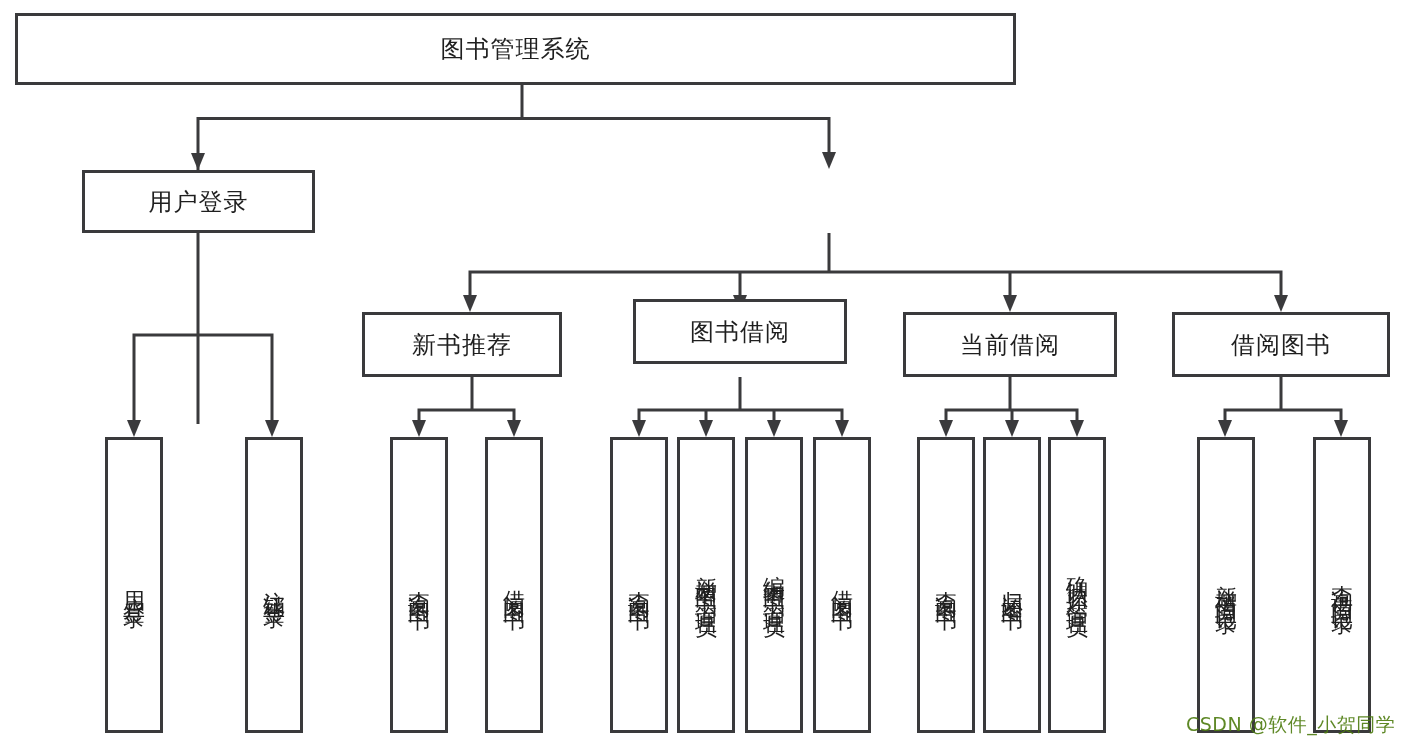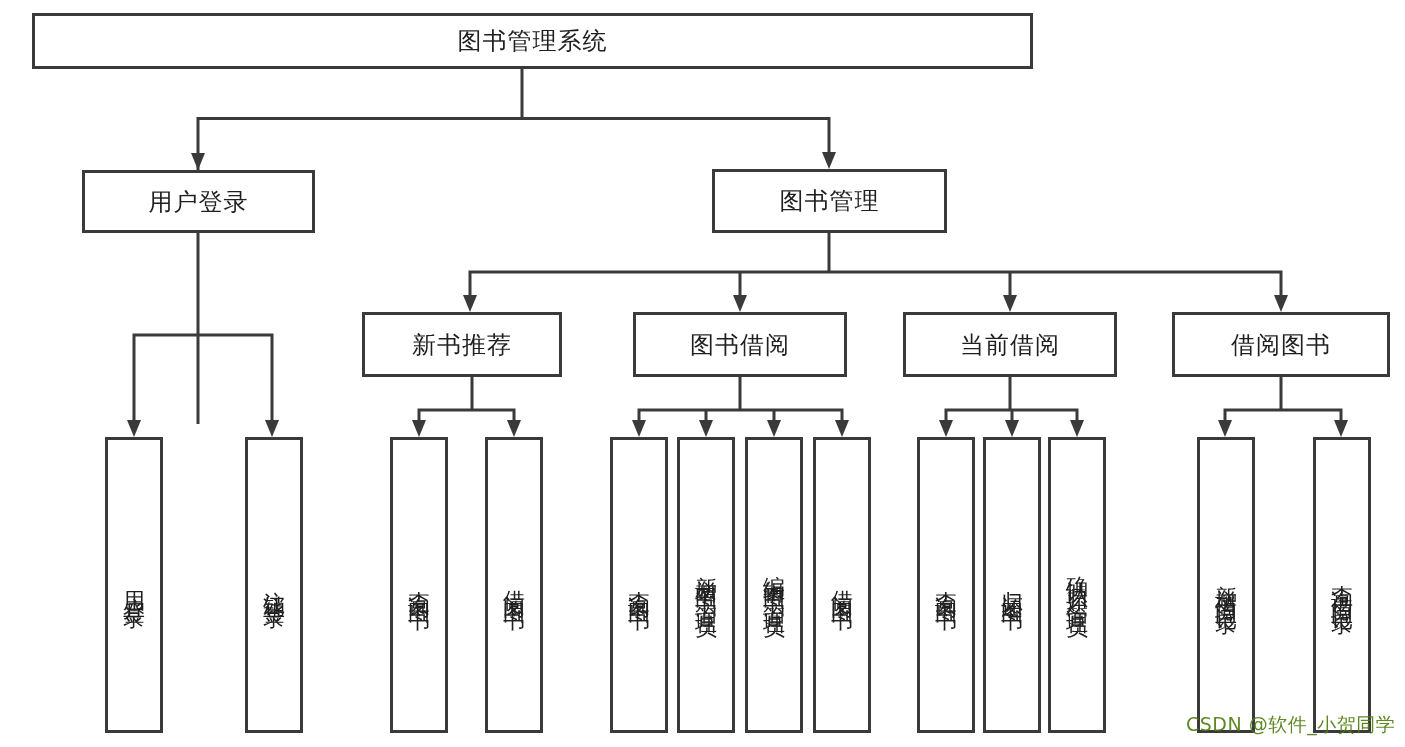--- a/index.html
+++ b/index.html
@@ -110,35 +110,32 @@
     <polygon class="arrowhead" points="835,420 849,420 842,437"></polygon>
 
     <polygon class="arrowhead" points="939,420 953,420 946,437"></polygon>
     <polygon class="arrowhead" points="1005,420 1019,420 1012,437"></polygon>
     <polygon class="arrowhead" points="1070,420 1084,420 1077,437"></polygon>
 
     <polygon class="arrowhead" points="1218,420 1232,420 1225,437"></polygon>
     <polygon class="arrowhead" points="1334,420 1348,420 1341,437"></polygon>
   </svg>
 
-  <div class="node hbox" style="left:32px; top:13px; width:1001px; height:56px;">
+  <div class="node hbox" style="left:15px; top:13px; width:1001px; height:72px;">
     <span class="label">图书管理系统</span>
   </div>
 
   <div class="node hbox" style="left:82px; top:170px; width:233px; height:63px;">
     <span class="label">用户登录</span>
   </div>
-  <div class="node hbox" style="left:712px; top:169px; width:235px; height:64px;">
-    <span class="label">图书管理</span>
-  </div>
 
   <div class="node hbox" style="left:362px; top:312px; width:200px; height:65px;">
     <span class="label">新书推荐</span>
   </div>
-  <div class="node hbox" style="left:633px; top:312px; width:214px; height:65px;">
+  <div class="node hbox" style="left:633px; top:299px; width:214px; height:65px;">
     <span class="label">图书借阅</span>
   </div>
   <div class="node hbox" style="left:903px; top:312px; width:214px; height:65px;">
     <span class="label">当前借阅</span>
   </div>
   <div class="node hbox" style="left:1172px; top:312px; width:218px; height:65px;">
     <span class="label">借阅图书</span>
   </div>
 
   <div class="node vbox" style="left:105px; top:437px; width:58px; height:296px;">

